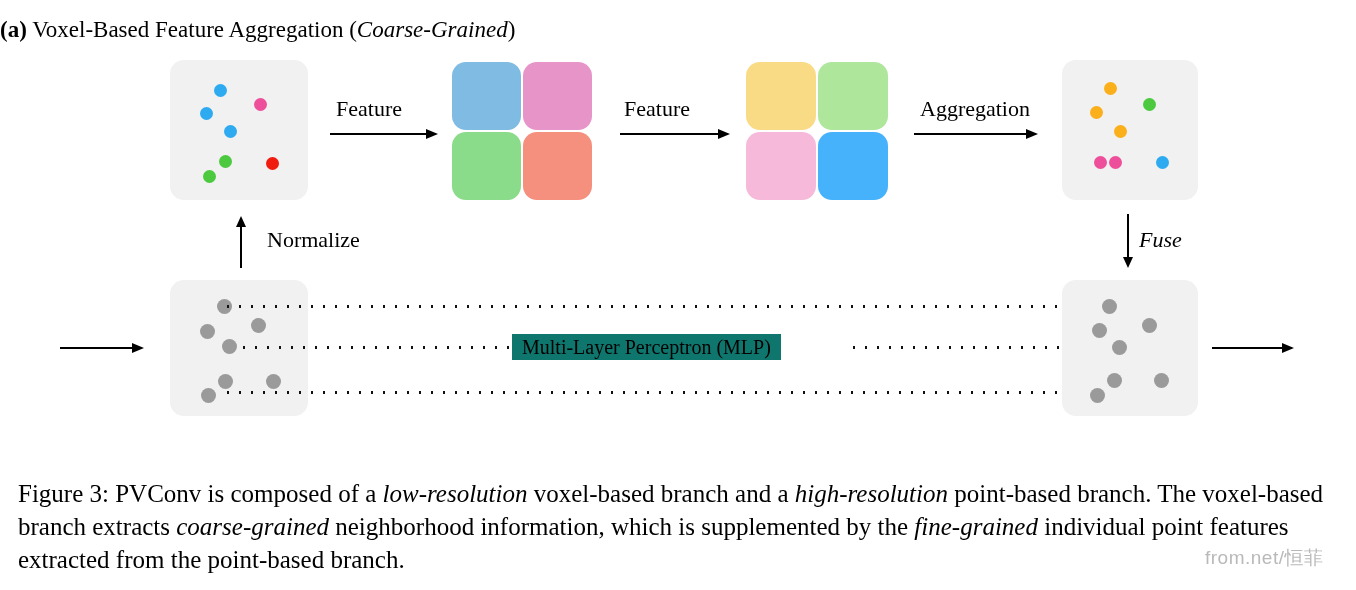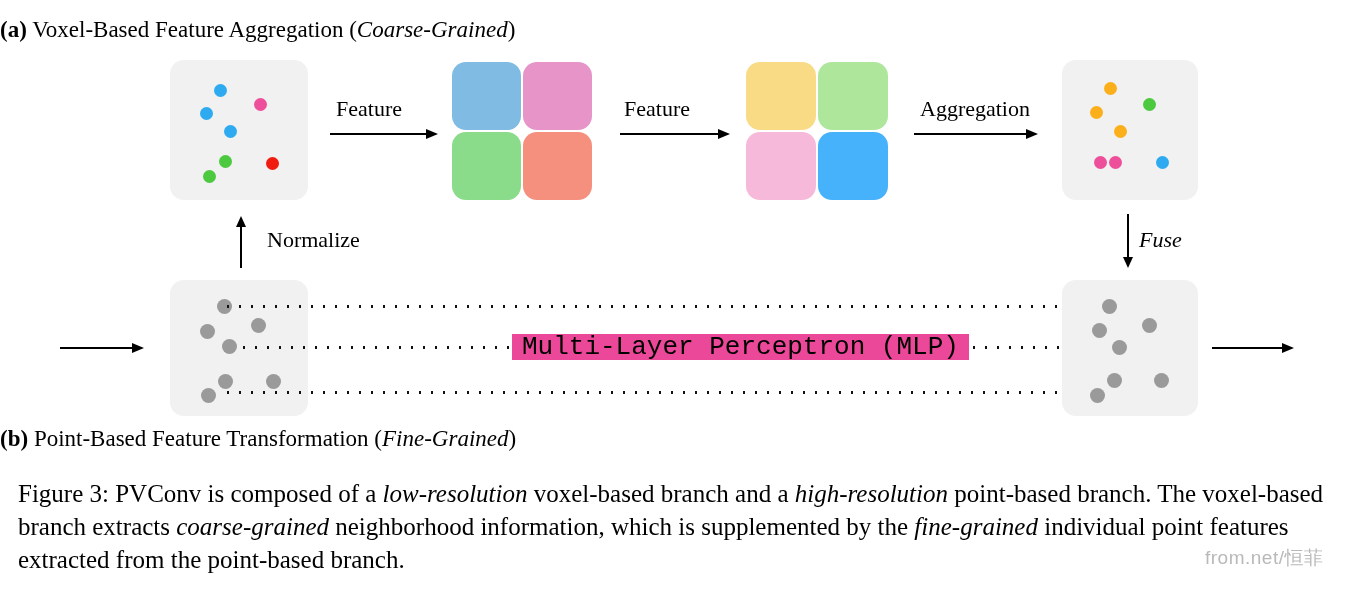--- a/index.html
+++ b/index.html
@@ -120,26 +120,25 @@
   }
   .dothead {
     position: absolute;
     width: 0; height: 0;
     border-top: 6px solid transparent;
     border-bottom: 6px solid transparent;
     border-left: 13px solid #111;
   }
   .mlp-label {
     position: absolute;
-    font-size: 26px;
+    font-size: 20px;
     line-height: 26px;
     white-space: nowrap;
-    background: #ec4899;
+    background: #0f766e;
     padding: 0 10px;
-    font-family: Liberation Mono, monospace;
   }
 
   
   .caption {
     position: absolute;
     left: 18px;
     top: 477px;
     width: 1320px;
     font-size: 25px;
     line-height: 33px;
@@ -266,24 +265,20 @@
       <div class="dot" style="left: 44.5px; top: 92.5px; width: 15px; height: 15px; background: rgb(154, 154, 154);"></div>
       <div class="dot" style="left: 91.5px; top: 92.5px; width: 15px; height: 15px; background: rgb(154, 154, 154);"></div>
       <div class="dot" style="left: 27.5px; top: 107.5px; width: 15px; height: 15px; background: rgb(154, 154, 154);"></div>
     </div>
 
   <div class="h-arrow" style="left:1212px; top:342px; width:82px;">
     <div class="shaft" style="width:70px;"></div>
     <div class="head" style="left:70px;"></div>
   </div>
 
-  <div class="sec-title" style="left:0; top:425px;">
-    <span class="lbl">(b)</span>
-    <span>Point-Based Feature Transformation (</span><span class="ital">Fine-Grained</span><span>)</span>
-  </div>
 
   <div class="caption">
     <span>Figure 3: PVConv is composed of a </span><span class="ital">low-resolution</span><span> voxel-based branch and a </span><span class="ital">high-resolution</span><span> point-based branch. The voxel-based branch extracts </span><span class="ital">coarse-grained</span><span> neighborhood information, which is supplemented by the </span><span class="ital">fine-grained</span><span> individual point features extracted from the point-based branch.</span>
   </div>
 
   <div class="watermark">from.net/恒菲</div>
 
 </div>
 
 </body></html>

